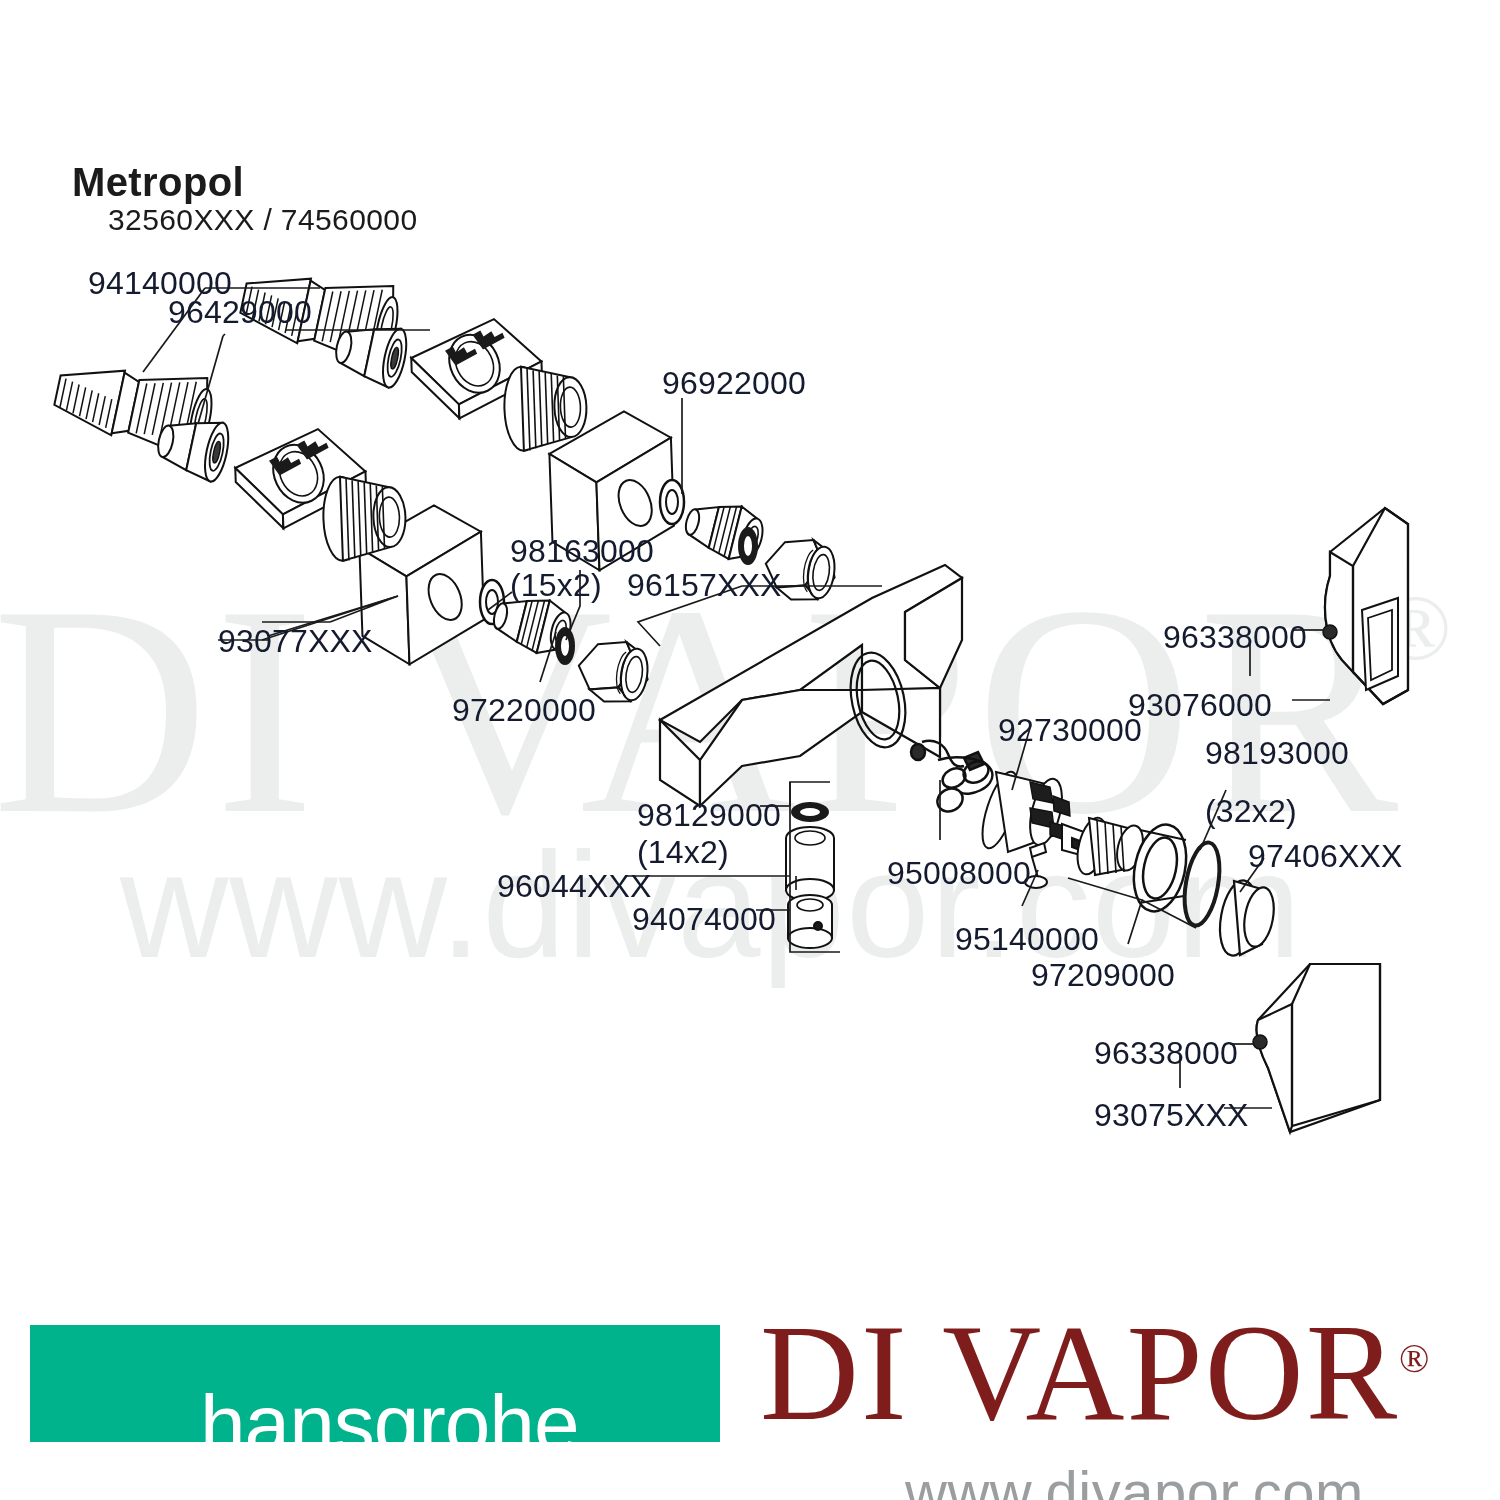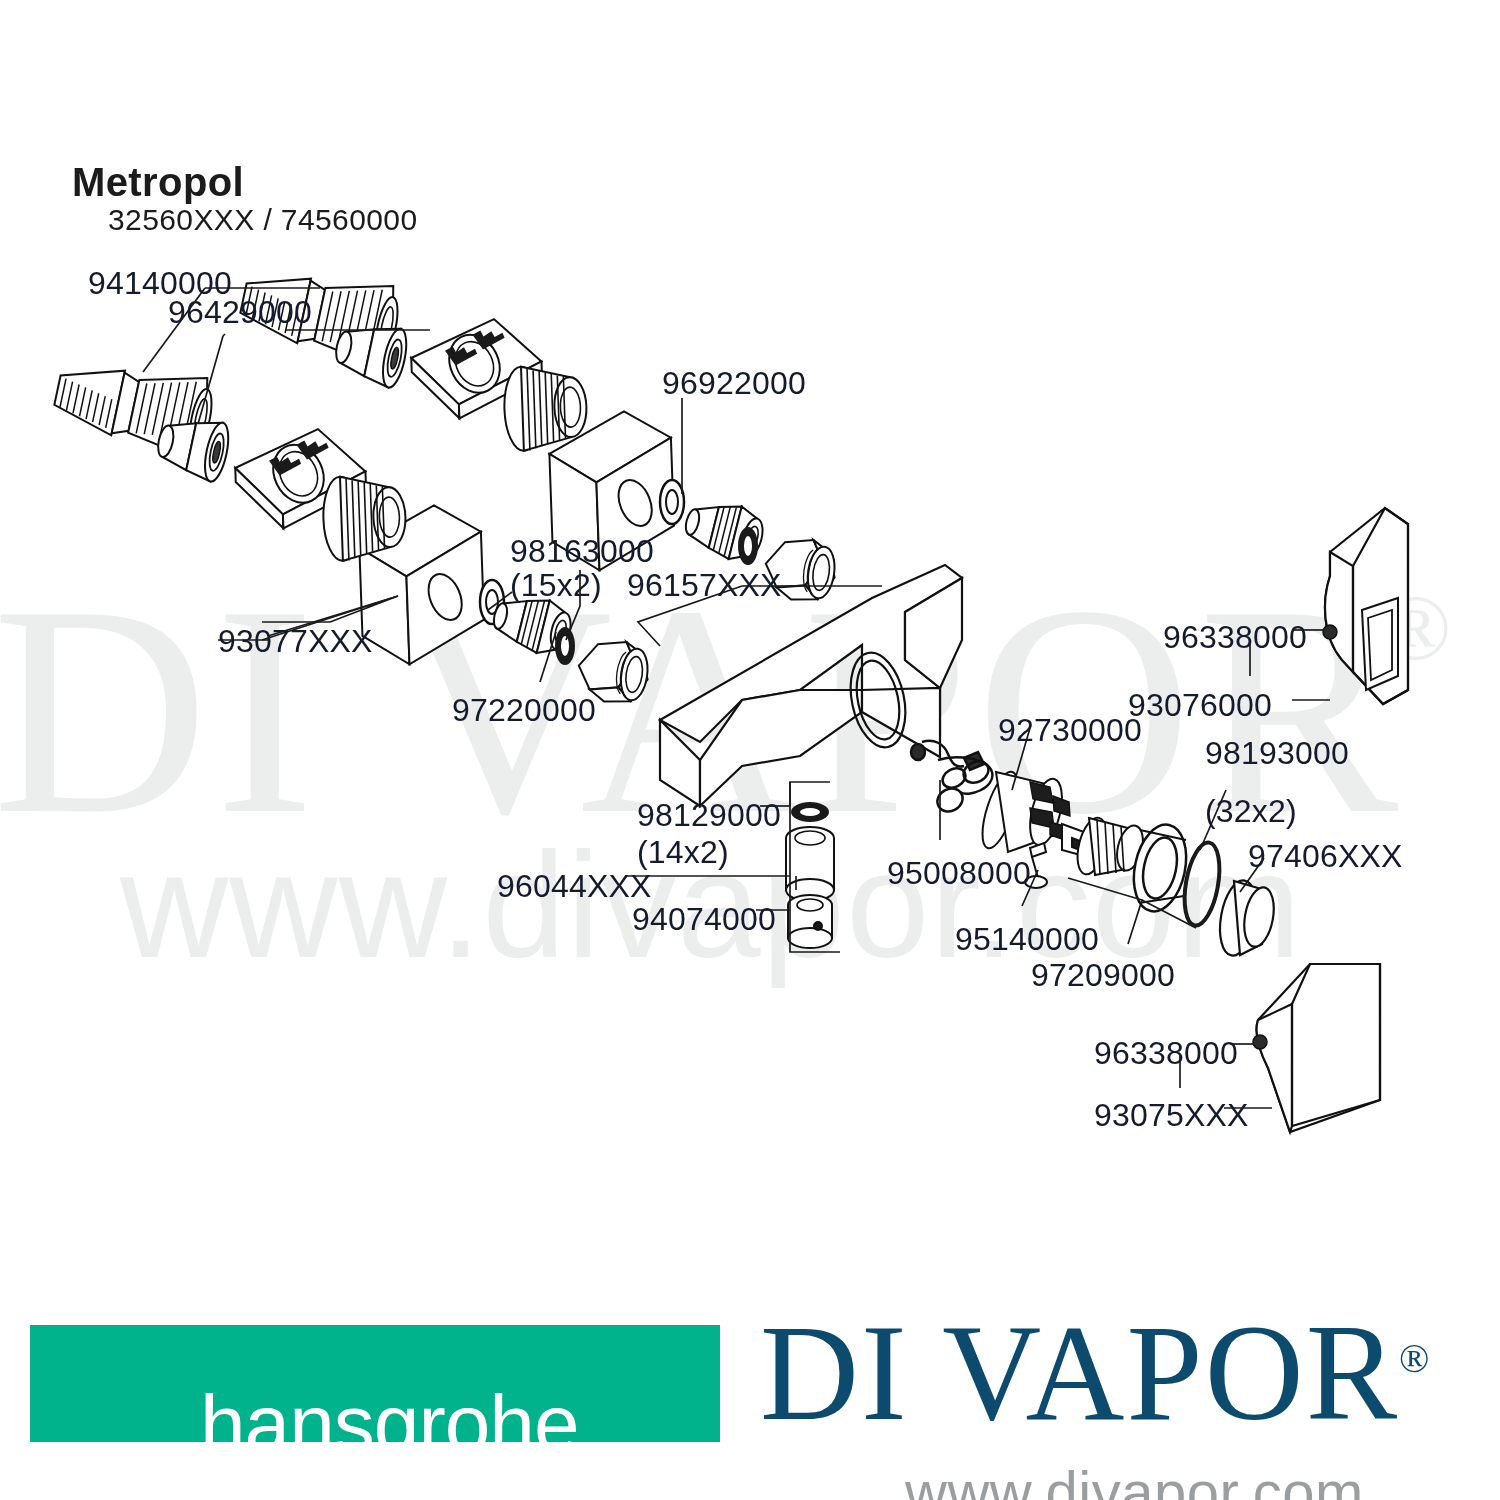--- a/index.html
+++ b/index.html
@@ -55,21 +55,21 @@
     position:absolute;left:30px;top:30px;width:690px;height:117px;
     background:var(--hg,#00b38c);
   }
   .hg-word{
     position:absolute;left:170px;top:58px;
     color:#ffffff;font-size:82px;line-height:1;letter-spacing:-1px;font-weight:400;
   }
   .dv-word{
     position:absolute;left:760px;top:10px;
     font-family:"Liberation Serif", serif;
-    font-size:137px;line-height:1;color:#0c4a6e;letter-spacing:2px;
+    font-size:137px;line-height:1;color:#7f1d1d;letter-spacing:2px;
   }
   .dv-reg{
     font-family:"Liberation Serif", serif;
     font-size:40px;vertical-align:super;letter-spacing:0;
   }
   .dv-url{
     position:absolute;left:905px;top:168px;
     font-size:58px;line-height:1;color:#9b9ea1;font-weight:300;letter-spacing:.5px;
   }
 </style>

